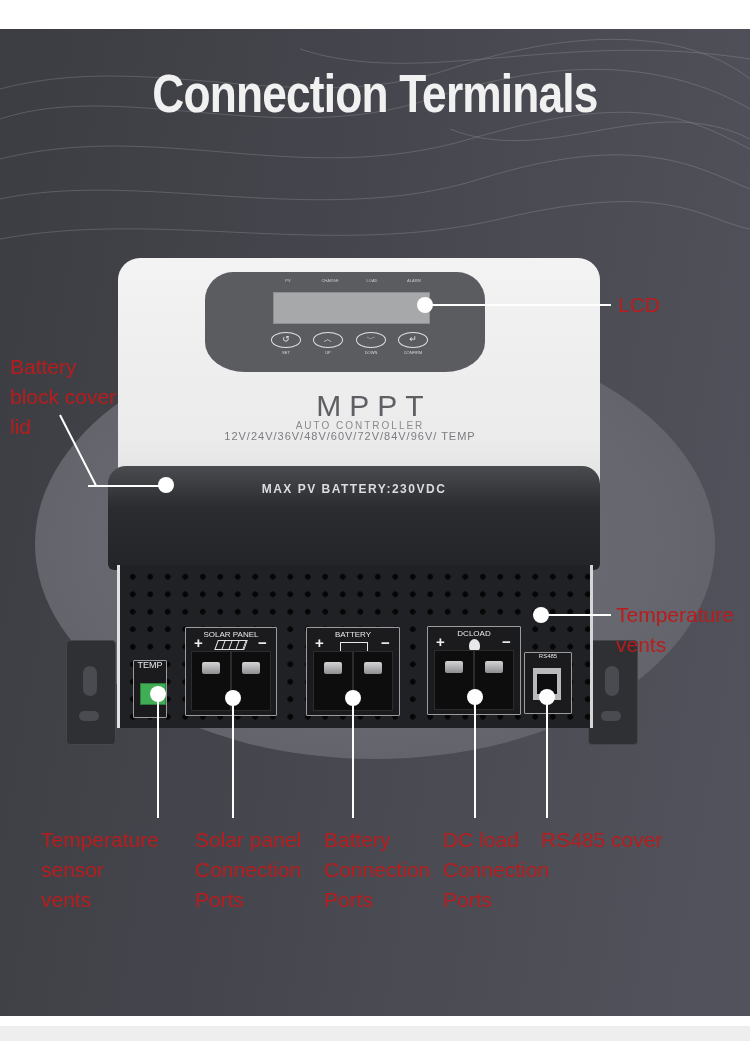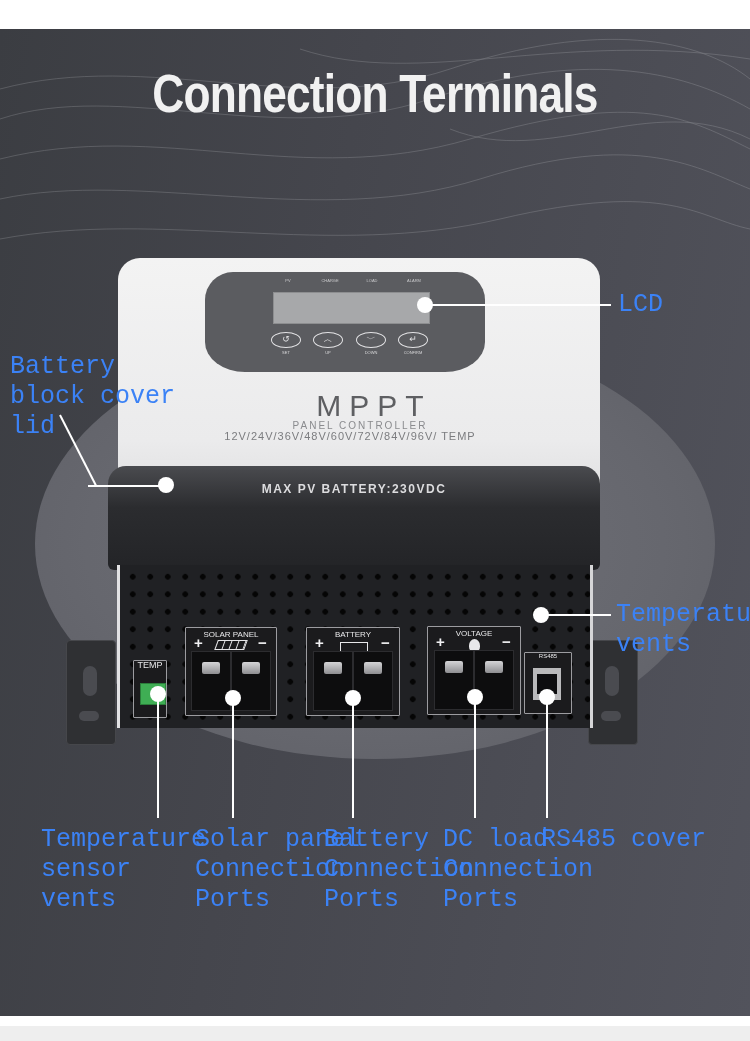--- a/index.html
+++ b/index.html
@@ -84,21 +84,21 @@
   .temp-plug { position: absolute; left: 140px; top: 683px; width: 26px; height: 22px; background: #3fae54; border: 1px solid #2b7e3a; }
   .rj45 { position: absolute; left: 533px; top: 668px; width: 28px; height: 32px; background: #b9b9bb; }
   .rj45 .hole { position: absolute; left: 4px; top: 6px; width: 20px; height: 20px; background: #0d0d0f; }
 
   
   .dot { position: absolute; width: 16px; height: 16px; border-radius: 50%; background: #ffffff; }
   .line-h { position: absolute; height: 2px; background: #ffffff; }
   .line-v { position: absolute; width: 2px; background: #ffffff; }
   .line-diag { position: absolute; height: 2px; background: #ffffff; transform-origin: 0 50%; }
   .label {
-    position: absolute; color: #3b82f6; font-size: 25px; line-height: 30px; white-space: pre-line; font-family: Liberation Mono, monospace;
+    position: absolute; color: #b91c1c; font-size: 21px; line-height: 30px; white-space: pre-line;
   }
 </style>
 </head>
 <body>
 
 <div class="canvas">
   <svg class="mesh" viewBox="0 0 750 260" preserveAspectRatio="none">
     <g fill="none" stroke="#cfd0d4" stroke-width="0.6">
       <path d="M0 60 C150 20 300 90 450 40 S700 10 750 50"></path>
       <path d="M0 90 C120 50 280 120 430 70 S680 40 750 80"></path>
@@ -137,21 +137,21 @@
 <div class="panel-btn" style="left:271px;">↺</div>
 <div class="panel-btn" style="left:313px;">︿</div>
 <div class="panel-btn" style="left:356px;">﹀</div>
 <div class="panel-btn" style="left:398px;">↵</div>
 <div class="btn-cap" style="left:266px;">SET</div>
 <div class="btn-cap" style="left:308px;">UP</div>
 <div class="btn-cap" style="left:351px;">DOWN</div>
 <div class="btn-cap" style="left:393px;">CONFIRM</div>
 
 <div class="mppt">MPPT</div>
-<div class="mppt-sub">PANEL CONTROLLER</div>
+<div class="mppt-sub">AUTO CONTROLLER</div>
 <div class="mppt-volts">12V/24V/36V/48V/60V/72V/84V/96V/ TEMP</div>
 
 <div class="cover"></div>
 <div class="cover-text">MAX PV BATTERY:230VDC</div>
 
 <div class="vent-face"></div>
 
 <div class="port-box" style="left:133px; top:660px; width:34px; height:58px;">
   <div class="port-label" style="top:-1px; font-size:9px;">TEMP</div>
 </div>
@@ -177,21 +177,21 @@
   <span class="port-sign" style="left:74px;">−</span>
 </div>
 <div class="terminal" style="left:313px; top:651px; width:40px; height:60px;">
     <div class="screw"></div>
   </div>
 <div class="terminal" style="left:353px; top:651px; width:40px; height:60px;">
     <div class="screw"></div>
   </div>
 
 <div class="port-box" style="left:427px; top:626px; width:94px; height:89px;">
-  <div class="port-label">VOLTAGE</div>
+  <div class="port-label">DCLOAD</div>
   <span class="port-sign" style="left:8px;">+</span>
   <span style="position:absolute; left:41px; top:12px; width:11px; height:13px; background:#e8e8ea; border-radius:50% 50% 40% 40%;"></span>
   <span class="port-sign" style="left:74px;">−</span>
 </div>
 <div class="terminal" style="left:434px; top:650px; width:40px; height:60px;">
     <div class="screw"></div>
   </div>
 <div class="terminal" style="left:474px; top:650px; width:40px; height:60px;">
     <div class="screw"></div>
   </div>

